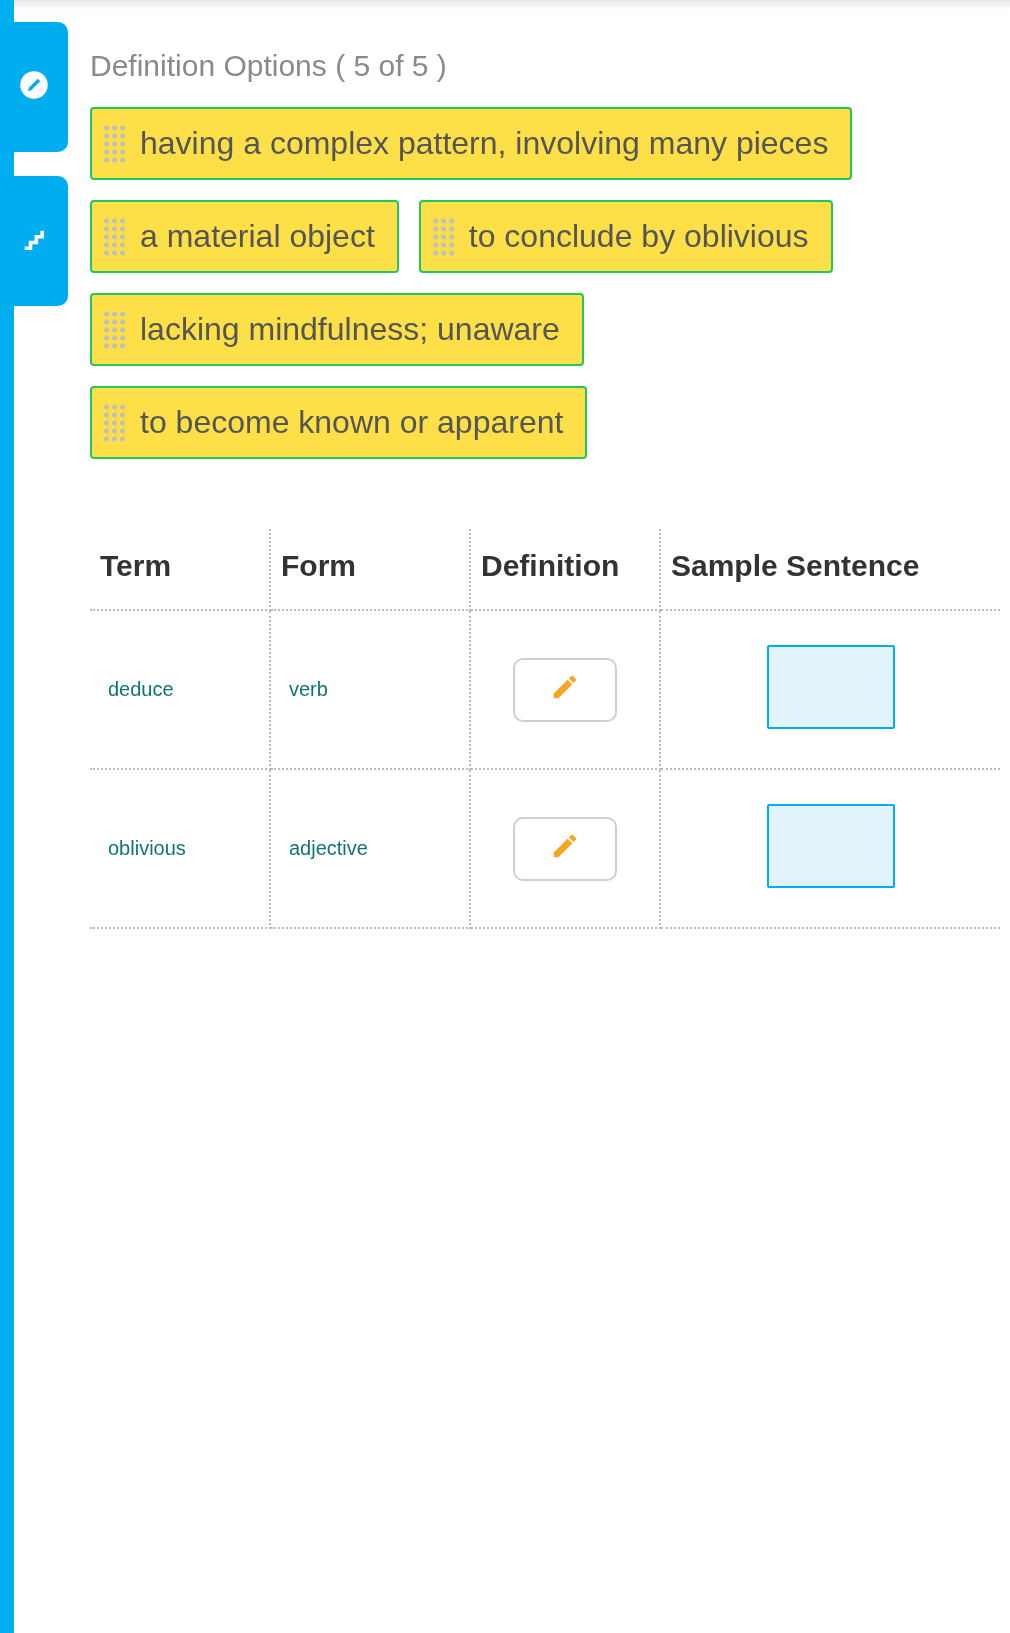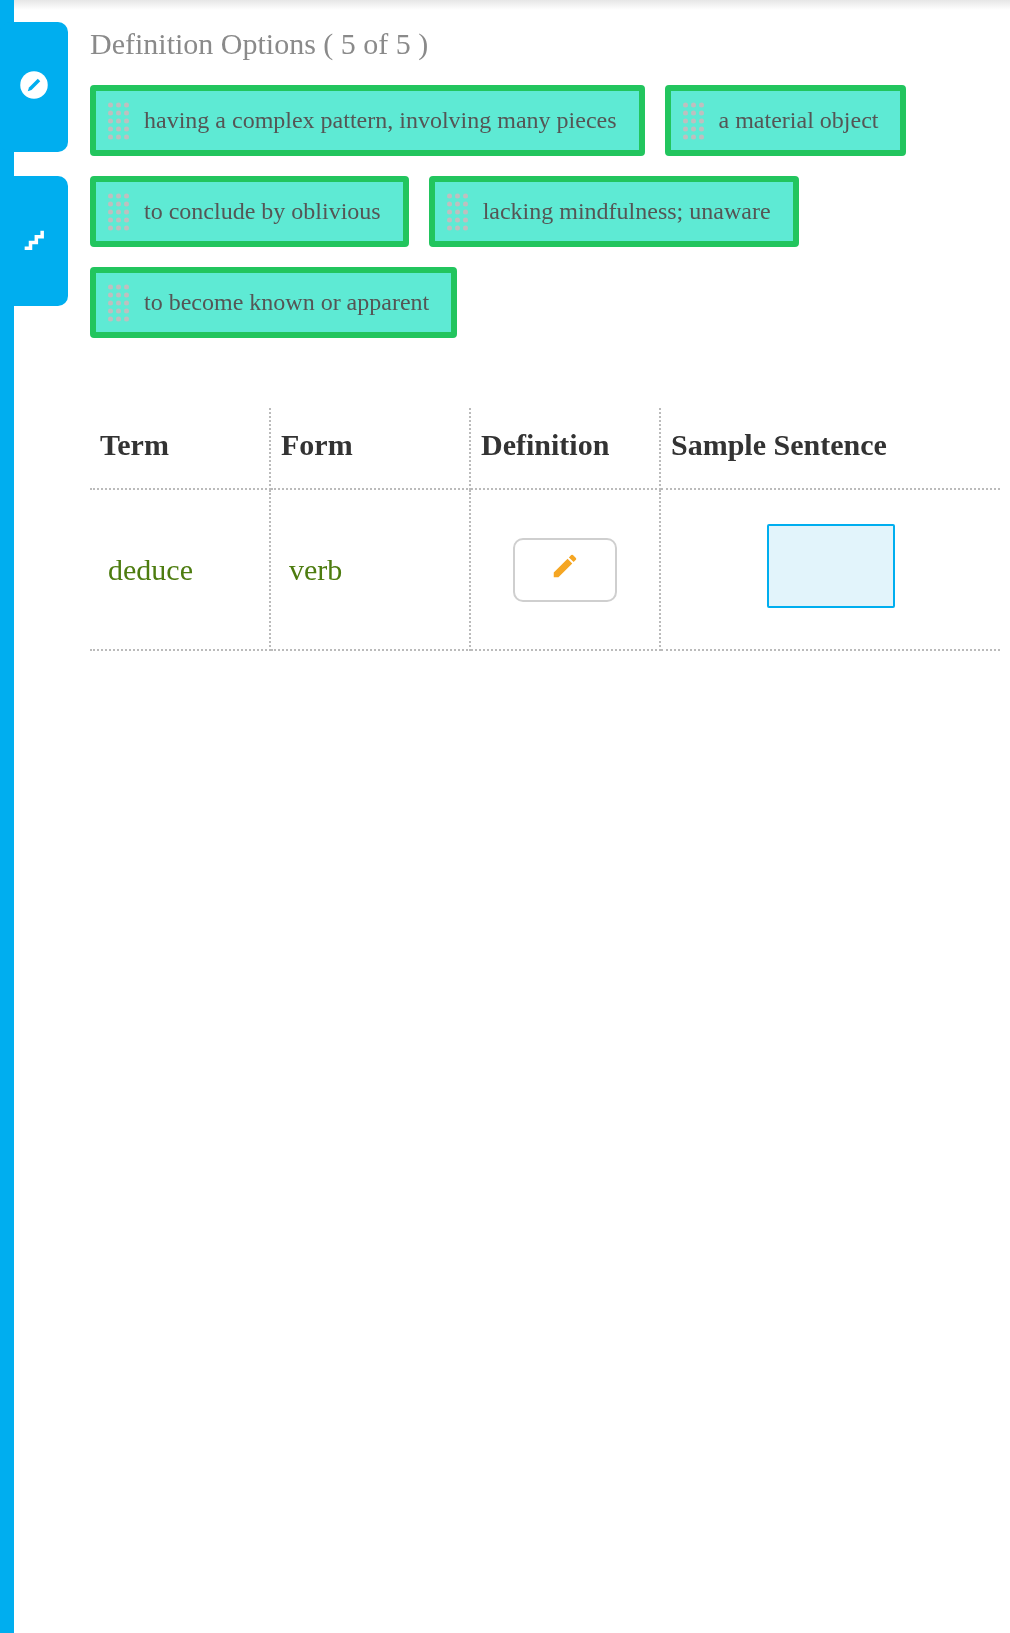--- a/index.html
+++ b/index.html
@@ -38,44 +38,43 @@
       cursor: pointer;
     }
     .sidebar-tab.secondary {
       border-top-left-radius: 0;
       border-bottom-left-radius: 0;
     }
     .sidebar-tab svg { fill: #fff; }
     .content {
       position: absolute;
       left: 90px;
-      top: 27px;
+      top: 49px;
       right: 10px;
-      font-family: Liberation Serif, serif;
     }
     .section-title {
       font-size: 30px;
       font-weight: 400;
       color: #8a8a8a;
       margin-bottom: 24px;
     }
     .options-wrap {
       display: flex;
       flex-wrap: wrap;
       gap: 20px;
       margin-bottom: 70px;
     }
     .option-chip {
-      border: 6px solid #22c55e;
+      border: 2px solid #22c55e;
       border-radius: 4px;
       padding: 16px 22px 16px 48px;
-      font-size: 24px;
+      font-size: 32px;
       color: #555;
       position: relative;
-      background: #5eead4;
+      background: #fde047;
       cursor: grab;
     }
     .drag-dots {
       position: absolute;
       left: 12px;
       top: 50%;
       transform: translateY(-50%);
       display: grid;
       grid-template-columns: repeat(3, 5px);
       grid-template-rows: repeat(5, 5px);
@@ -95,22 +94,22 @@
       font-size: 30px;
       font-weight: 600;
       color: #333;
       padding: 20px 10px 26px 10px;
       border-bottom: 2px dotted #bbb;
       text-align: left;
     }
     .vocab-table td {
       padding: 34px 18px;
       border-bottom: 2px dotted #bbb;
-      font-size: 30px;
-      color: #4d7c0f;
+      font-size: 20px;
+      color: #0f766e;
       vertical-align: middle;
     }
     .vocab-table th:not(:last-child),
     .vocab-table td:not(:last-child) {
       border-right: 2px dotted #bbb;
     }
     .col-term { width: 180px; }
     .col-form { width: 200px; }
     .col-def { width: 190px; text-align: center; }
     .col-sample { width: auto; text-align: center; }
@@ -284,15 +283,25 @@
         <tr>
           <td class="col-term">deduce</td>
           <td class="col-form">verb</td>
           <td class="col-def"><div class="edit-btn">
               <span><svg viewBox="0 0 24 24">
                   <path fill="#f5a623" d="M3 17.25V21h3.75L17.81 9.94l-3.75-3.75L3 17.25zM20.71 7.04a1 1 0 0 0 0-1.41l-2.34-2.34a1 1 0 0 0-1.41 0l-1.83 1.83 3.75 3.75 1.83-1.83z"></path>
                 </svg></span>
             </div></td>
           <td class="col-sample"><div class="sample-box"></div></td>
         </tr>
+        <tr>
+          <td class="col-term">oblivious</td>
+          <td class="col-form">adjective</td>
+          <td class="col-def"><div class="edit-btn">
+              <span><svg viewBox="0 0 24 24">
+                  <path fill="#f5a623" d="M3 17.25V21h3.75L17.81 9.94l-3.75-3.75L3 17.25zM20.71 7.04a1 1 0 0 0 0-1.41l-2.34-2.34a1 1 0 0 0-1.41 0l-1.83 1.83 3.75 3.75 1.83-1.83z"></path>
+                </svg></span>
+            </div></td>
+          <td class="col-sample"><div class="sample-box"></div></td>
+        </tr>
       </tbody>
   </table>
 </div>
 
 </body></html>

